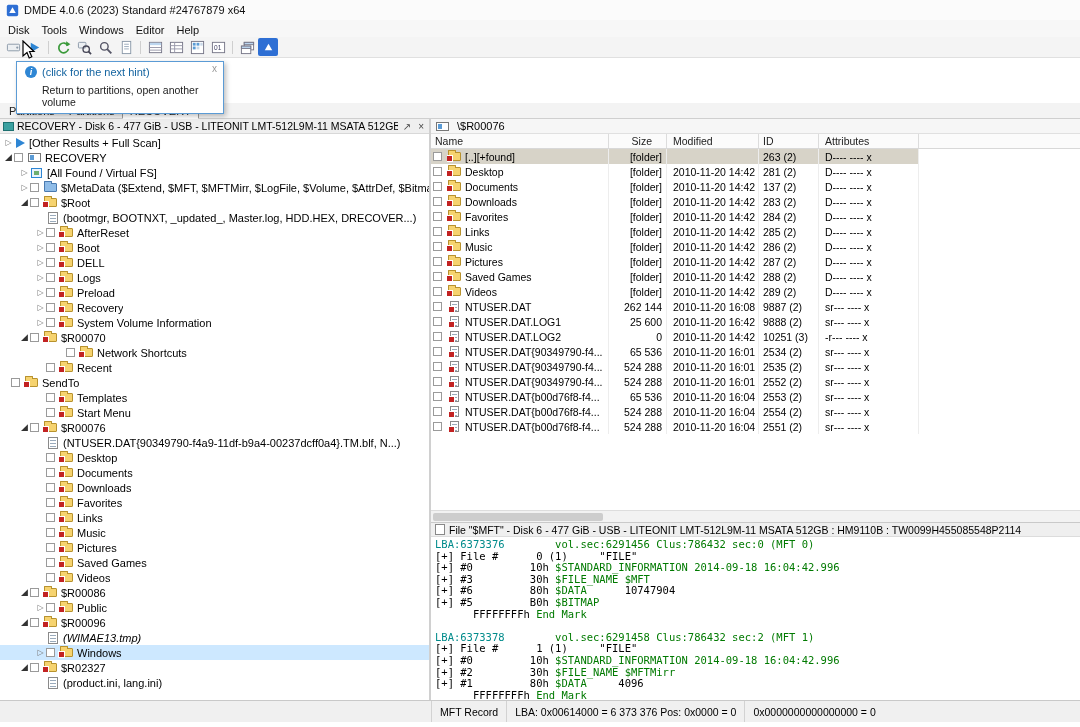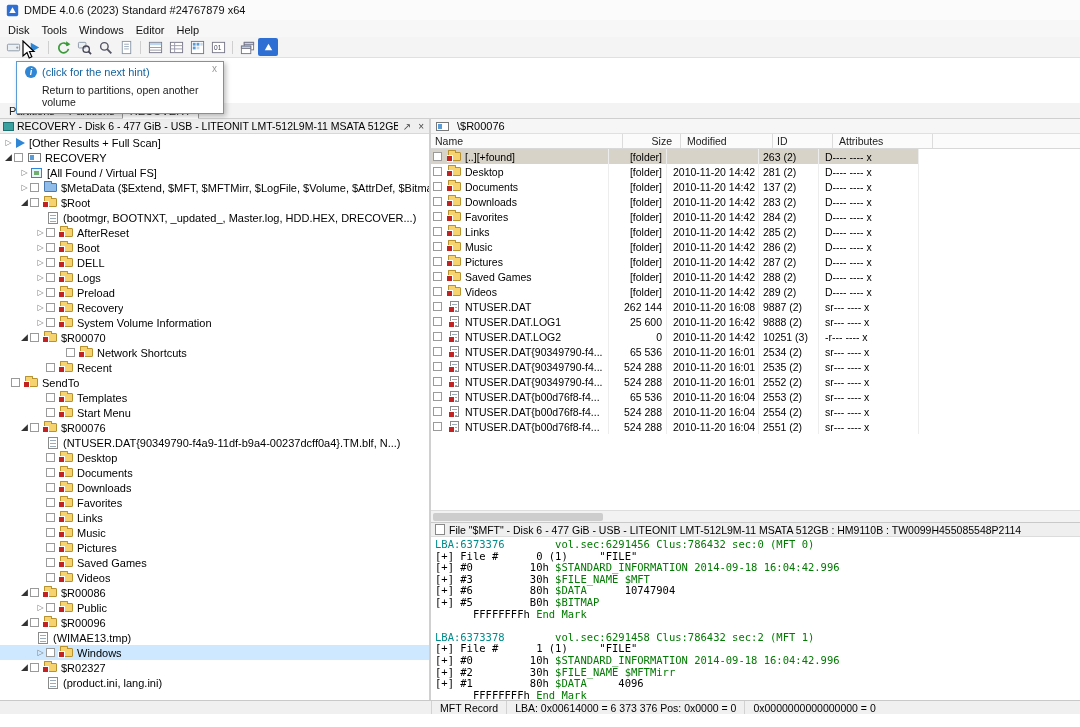--- a/index.html
+++ b/index.html
@@ -77,22 +77,22 @@
   .ic.vol{width:13px;height:9px;background:#fff;border:1px solid #777;margin:0 4px 0 1px}
   .ic.vol::before{content:'';position:absolute;left:1px;top:1px;bottom:1px;width:4px;background:#5b9bd5}
   .ic.vfs{width:11px;height:10px;background:#eaf3fc;border:1px solid #2e86d4;margin:0 5px 0 1px}
   .ic.vfs::before{content:'';position:absolute;left:2px;top:2px;width:5px;height:4px;background:#6fae6f}
 
   
   .right-panel{flex:1;display:flex;flex-direction:column;background:#fff;min-width:0}
   .path-header{height:15px;display:flex;align-items:center;gap:4px;background:#f6f6f6;border-bottom:1px solid #e0e0e0;padding:0 4px}
   .filelist-header{height:15px;display:flex;background:#fbfbfb;border-bottom:1px solid #d8d8d8;font-size:10.5px;color:#222}
   .fh{display:flex;align-items:center;border-right:1px solid #dcdcdc}
-  .c-h-name{width:192px;padding-left:4px}
-  .c-h-size{width:58px;justify-content:flex-end;padding-right:8px}
+  .c-h-name{width:178px;padding-left:4px}
+  .c-h-size{width:58px;justify-content:flex-end;padding-right:14px}
   .c-h-mod{width:92px;padding-left:6px}
   .c-h-id{width:60px;padding-left:4px}
   .c-h-attr{width:100px;padding-left:6px}
   .file-rows{height:285px;font-size:10.5px}
   .frow{height:15px;display:flex;align-items:center;width:488px}
   .frow.fsel{background:#d7d3c8}
   .fc{height:100%;display:flex;align-items:center;overflow:hidden;white-space:nowrap}
   .bcell{border-right:1px solid #ededed}
   .c-check{width:16px;justify-content:center}
   .c-icon{width:18px;justify-content:center}
@@ -107,21 +107,21 @@
 
   
   .hex-header{height:15px;display:flex;align-items:center;gap:4px;background:#efefef;border-top:1px solid #c9c9c9;
               border-bottom:1px solid #dcdcdc;padding:0 4px;font-size:10.5px;white-space:nowrap;overflow:hidden}
   .hh-icon{width:10px;height:11px;background:#fff;border:1px solid #888;flex:none}
   .hex-body{height:163px;font-family:"DejaVu Sans Mono",monospace;font-size:10.5px;line-height:11.6px;
             padding:2px 0 0 4px;white-space:pre;overflow:hidden}
   .hx-k{color:#000}.hx-g{color:#007a00}.hx-t{color:#008b8b}
 
   
-  .statusbar{height:14px;display:flex;align-items:stretch;background:#f0f0f0;border-top:1px solid #c9c9c9;font-size:10.5px}
+  .statusbar{height:22px;display:flex;align-items:stretch;background:#f0f0f0;border-top:1px solid #c9c9c9;font-size:10.5px}
   .sb-cell{display:flex;align-items:center;padding:0 8px;border-right:1px solid #d2d2d2;white-space:nowrap}
   .sb-spacer{width:432px;padding:0}
   .sb-grow{flex:1;border-right:none}
 
   .cursor{position:absolute;left:22px;top:40px;z-index:20}
 </style>
 </head>
 <body>
 
 <div class="window">
@@ -447,21 +447,21 @@
             <span class="cb"></span>
             <span class="ic folder"></span>
             <span class="tl">Public</span>
           </div>
           <div class="trow" style="padding-left: 19px;">
             <span class="exp open">◢</span>
             <span class="cb"></span>
             <span class="ic folder"></span>
             <span class="tl">$R00096</span>
           </div>
-          <div class="trow" style="padding-left: 25px;">
+          <div class="trow" style="padding-left: 35px; font-style: italic;">
             <span class="exp"></span>
             <span class="ic files"></span>
             <span class="tl">(WIMAE13.tmp)</span>
           </div>
           <div class="trow sel" style="padding-left: 35px;">
             <span class="exp">▷</span>
             <span class="cb"></span>
             <span class="ic folder"></span>
             <span class="tl">Windows</span>
           </div>

